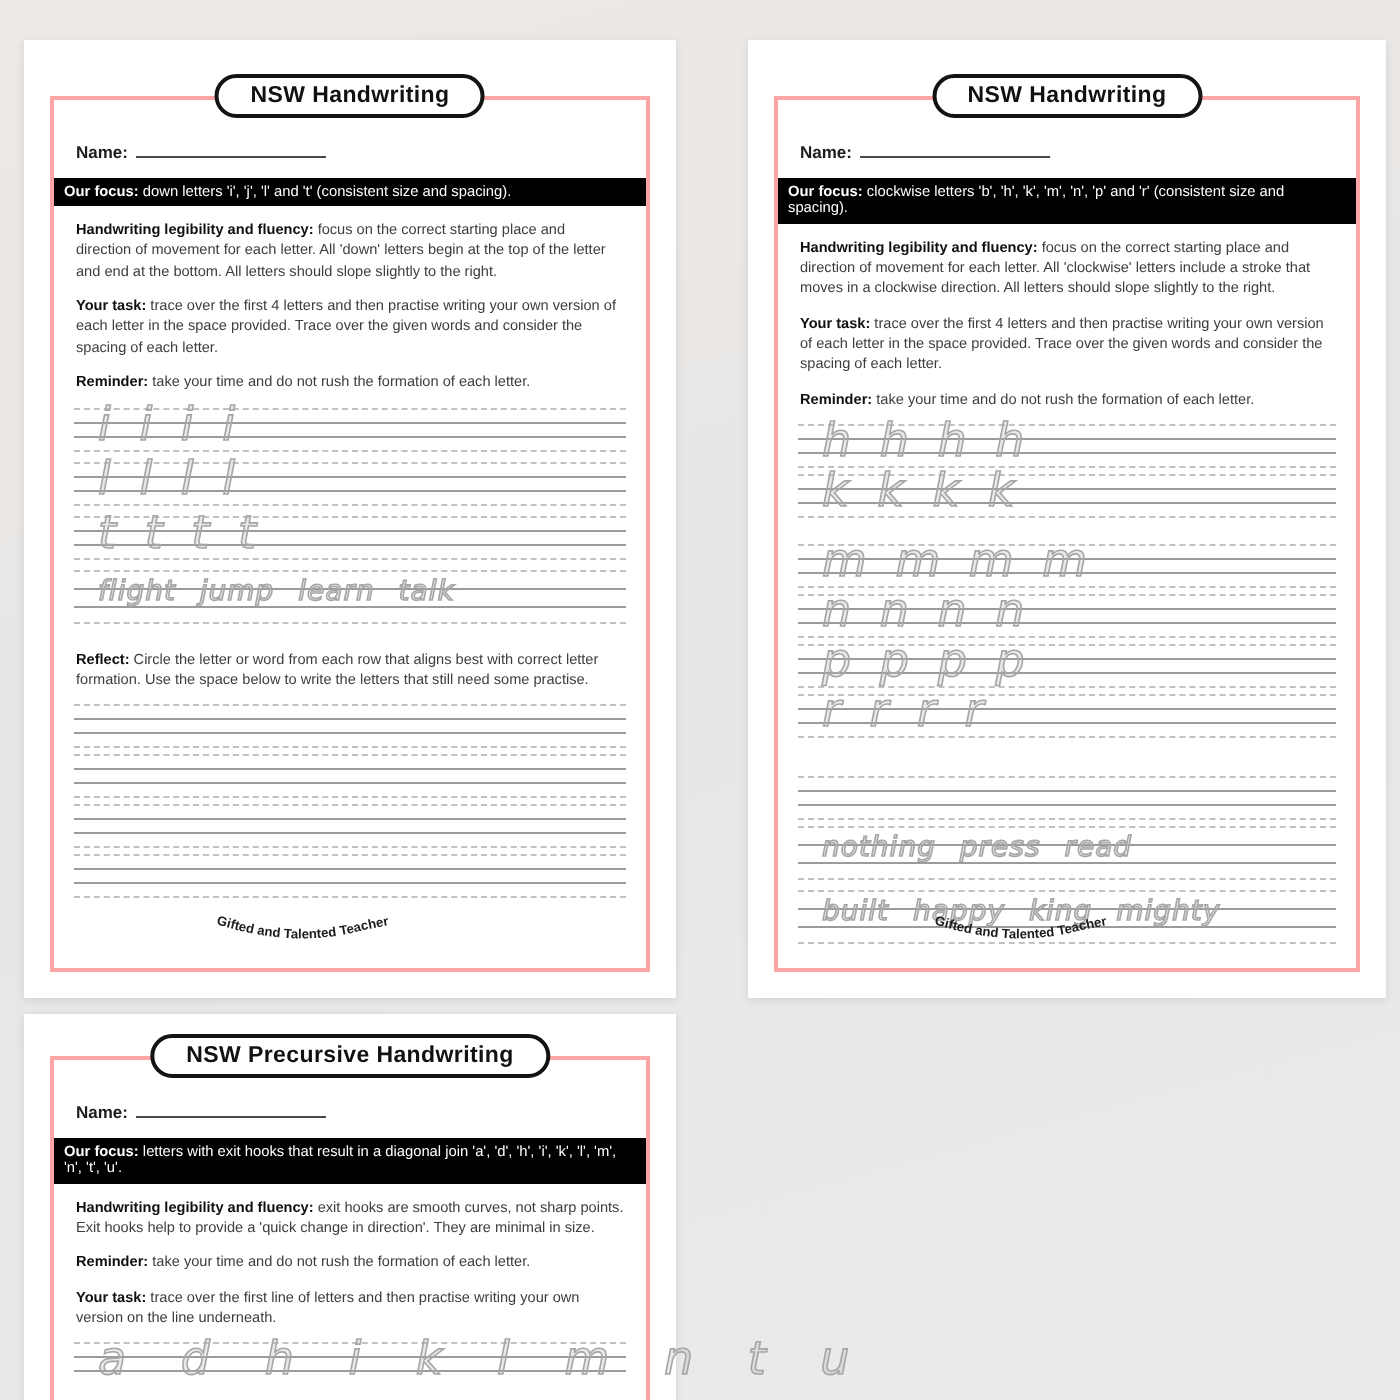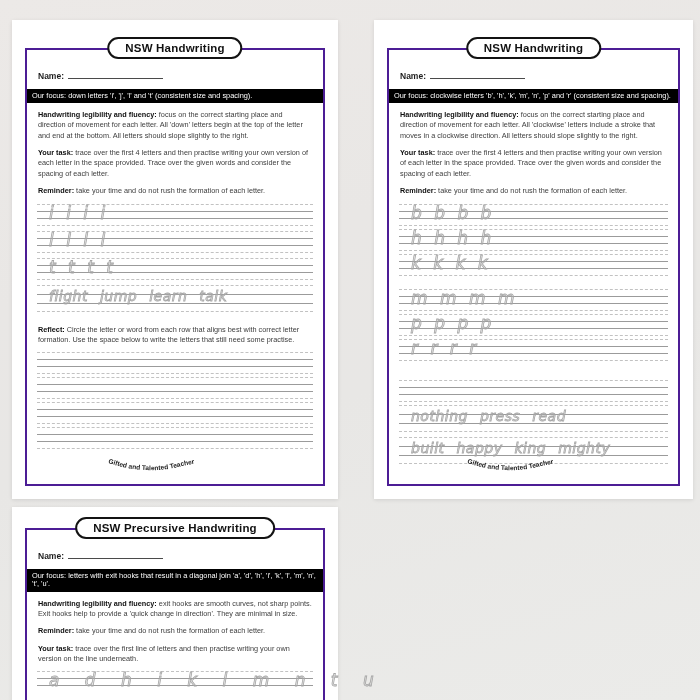--- a/index.html
+++ b/index.html
@@ -10,38 +10,38 @@
     -webkit-font-smoothing:antialiased;
   }
   .paper{
     position:absolute;background:#ffffff;
     box-shadow:0 1px 4px rgba(0,0,0,0.10);
   }
   #paper1{left:12px;top:20px;width:326px;height:479px;}
   #paper2{left:374px;top:20px;width:319px;height:479px;}
   #paper3{left:12px;top:507px;width:326px;height:215px;}
   .frame{
-    position:absolute;left:13px;right:13px;border:2px solid #4c1d95;background:#fff;
+    position:absolute;left:13px;right:13px;border:2px solid #fca5a5;background:#fff;
   }
   #paper1 .frame,#paper2 .frame{top:28px;bottom:13px;}
   #paper3 .frame{top:21px;height:420px;}
   .pill{
     position:absolute;top:-2px;left:50%;transform:translate(-50%,-50%);
     background:#fff;border:2.5px solid #131313;border-radius:999px;
     padding:3px 16px;font-weight:bold;font-size:11.5px;color:#111;
     white-space:nowrap;letter-spacing:0.2px;z-index:3;
   }
   .content{position:absolute;left:0;right:0;top:0;bottom:0;padding:18px 10px 0 10px;}
   .name-row{font-size:8.5px;font-weight:bold;color:#1c1c1c;margin:2px 0 8px 1px;}
   .name-line{display:inline-block;width:95px;border-bottom:1.3px solid #4a4a4a;height:8px;margin-left:4px;}
   .focus-bar{
     background:#000;color:#fff;font-size:7.4px;line-height:1.15;
     padding:2.5px 5px 3px 5px;margin:0 -10px 7px -10px;
   }
-  .focus-bar b{font-weight:normal;}
+  .focus-bar b{font-weight:bold;}
   .para{font-size:7.3px;line-height:1.42;color:#3d3d3d;margin:0 1px 7px 1px;}
   .para b{color:#101010;}
   .rows{margin-top:2px;}
   .group{position:relative;margin-bottom:6px;}
   .group.letters{height:21px;}
   .group.words{height:26px;}
   .group.blank{height:21px;margin-bottom:4px;}
   .ln{position:absolute;left:0;right:0;height:0;}
   .ln.dash{border-top:1px dashed #c2c2c2;}
   .ln.solid{border-top:1px solid #9b9b9b;}
@@ -52,21 +52,21 @@
   .words .ln.d1{top:0;}
   .words .ln.s1{top:9px;}
   .words .ln.s2{top:18px;}
   .words .ln.d2{top:26px;}
   .trace{
     position:absolute;left:12px;top:0;white-space:nowrap;
     font-family:"DejaVu Sans",sans-serif;font-style:italic;
     color:rgba(175,175,175,0.28);
     -webkit-text-stroke:0.8px #a6a6a6;
   }
-  .letters .trace{font-size:17px;line-height:19px;letter-spacing:2.5px;word-spacing:2px;}
+  .letters .trace{font-size:23px;line-height:19px;letter-spacing:2.5px;word-spacing:2px;}
   .words .trace{font-size:14px;line-height:23px;letter-spacing:0.5px;word-spacing:7px;}
   .spread .trace{letter-spacing:9px;word-spacing:2px;}
   .footer{position:absolute;left:0;right:0;bottom:4px;text-align:center;}
   .footer svg{display:inline-block;}
   .gap8{height:8px;}
 </style>
 </head>
 <body>
 
 <div class="paper" id="paper1">
@@ -183,42 +183,42 @@
       <div class="para">
         <b>Reminder:</b><span> take your time and do not rush the formation of each letter.</span>
       </div>
 
       <div class="rows">
         <div class="group letters" style="margin-bottom:4px">
           <div class="ln dash d1"></div>
             <div class="ln solid s1"></div>
             <div class="ln solid s2"></div>
             <div class="ln dash d2"></div>
-          <span class="trace">b b b b</span>
-        </div>
-        <div class="group letters" style="margin-bottom:4px">
-          <div class="ln dash d1"></div>
-            <div class="ln solid s1"></div>
-            <div class="ln solid s2"></div>
-            <div class="ln dash d2"></div>
           <span class="trace">h h h h</span>
         </div>
         <div class="group letters" style="margin-bottom:14px">
           <div class="ln dash d1"></div>
             <div class="ln solid s1"></div>
             <div class="ln solid s2"></div>
             <div class="ln dash d2"></div>
           <span class="trace">k k k k</span>
         </div>
         <div class="group letters" style="margin-bottom:4px">
           <div class="ln dash d1"></div>
             <div class="ln solid s1"></div>
             <div class="ln solid s2"></div>
             <div class="ln dash d2"></div>
           <span class="trace">m m m m</span>
+        </div>
+        <div class="group letters" style="margin-bottom:4px">
+          <div class="ln dash d1"></div>
+            <div class="ln solid s1"></div>
+            <div class="ln solid s2"></div>
+            <div class="ln dash d2"></div>
+          <span class="trace">n n n n</span>
         </div>
         <div class="group letters" style="margin-bottom:4px">
           <div class="ln dash d1"></div>
             <div class="ln solid s1"></div>
             <div class="ln solid s2"></div>
             <div class="ln dash d2"></div>
           <span class="trace">p p p p</span>
         </div>
         <div class="group letters" style="margin-bottom:20px">
           <div class="ln dash d1"></div>

